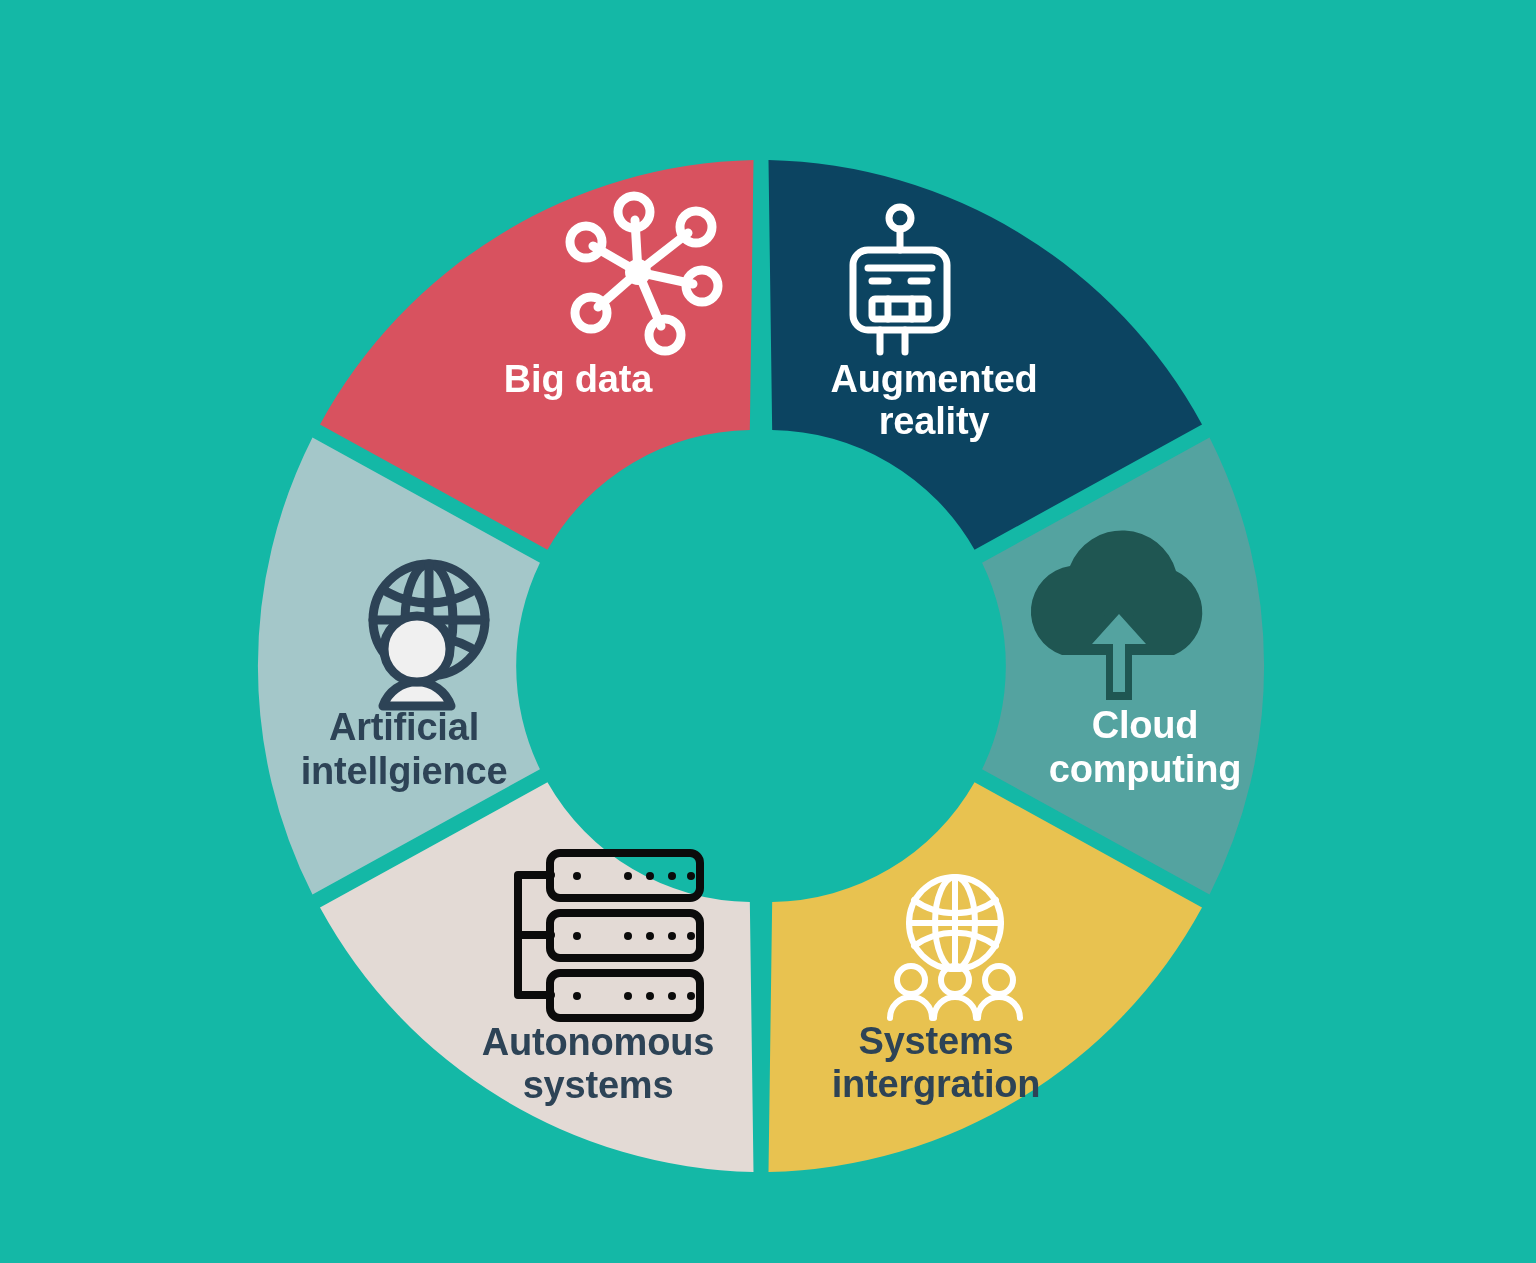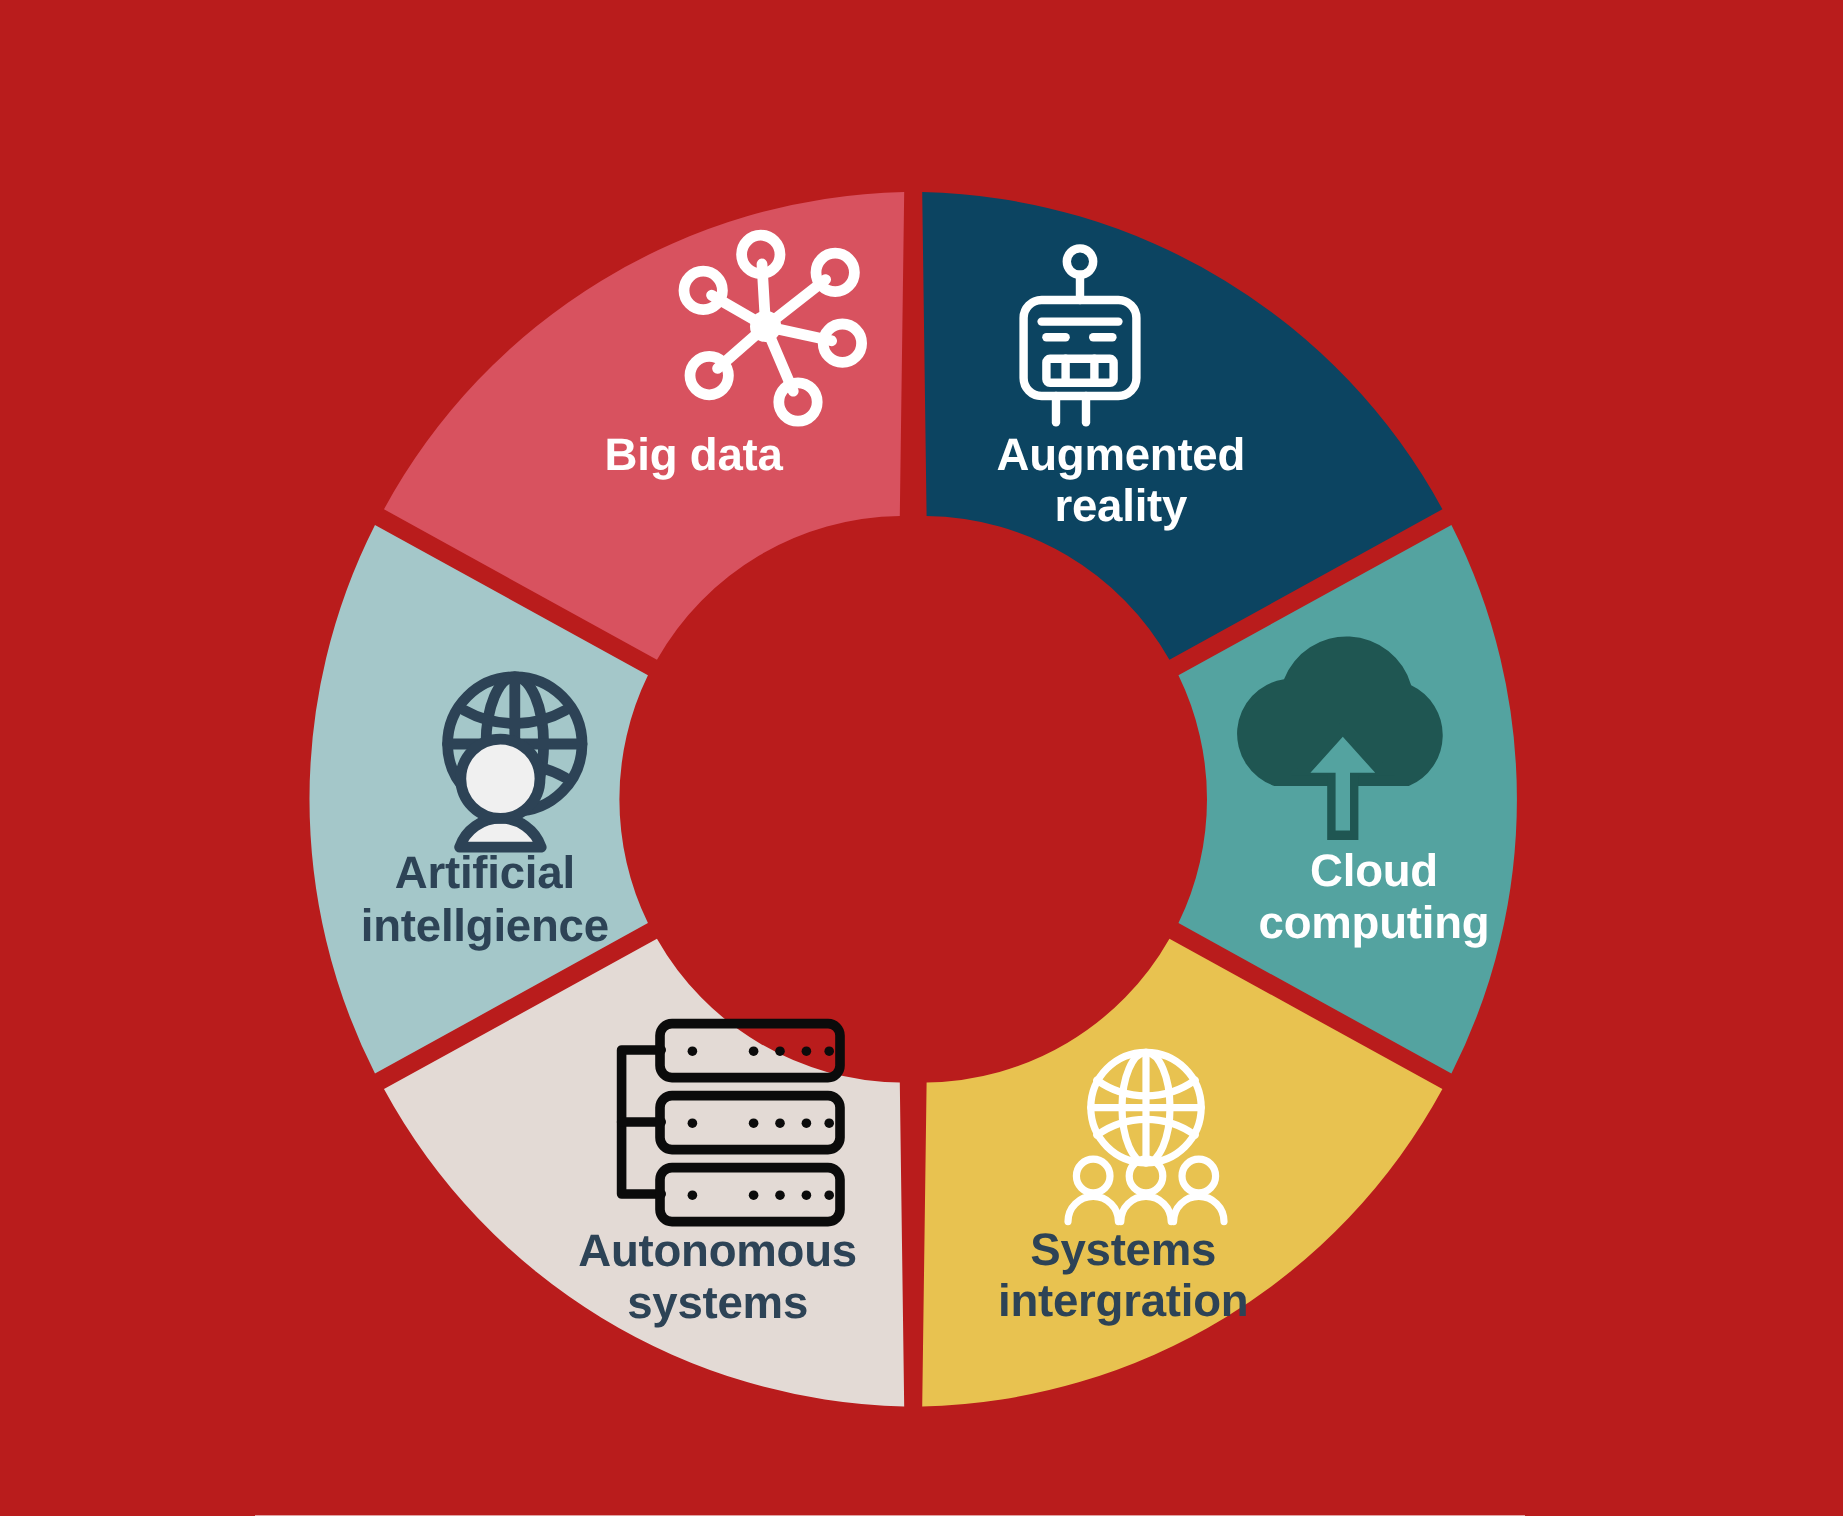--- a/index.html
+++ b/index.html
@@ -10,21 +10,21 @@
   body {
     width: 1536px;
     height: 1263px;
     font-family: "Liberation Sans", sans-serif;
     overflow: hidden;
   }
   #wheel-stage {
     position: relative;
     width: 1536px;
     height: 1263px;
-    background: #b91c1c;
+    background: #14b8a6;
   }
   svg.wheel {
     display: block;
     width: 1536px;
     height: 1263px;
   }
   .seg-label {
     font-family: "Liberation Sans", sans-serif;
     font-weight: bold;
     font-size: 38px;

